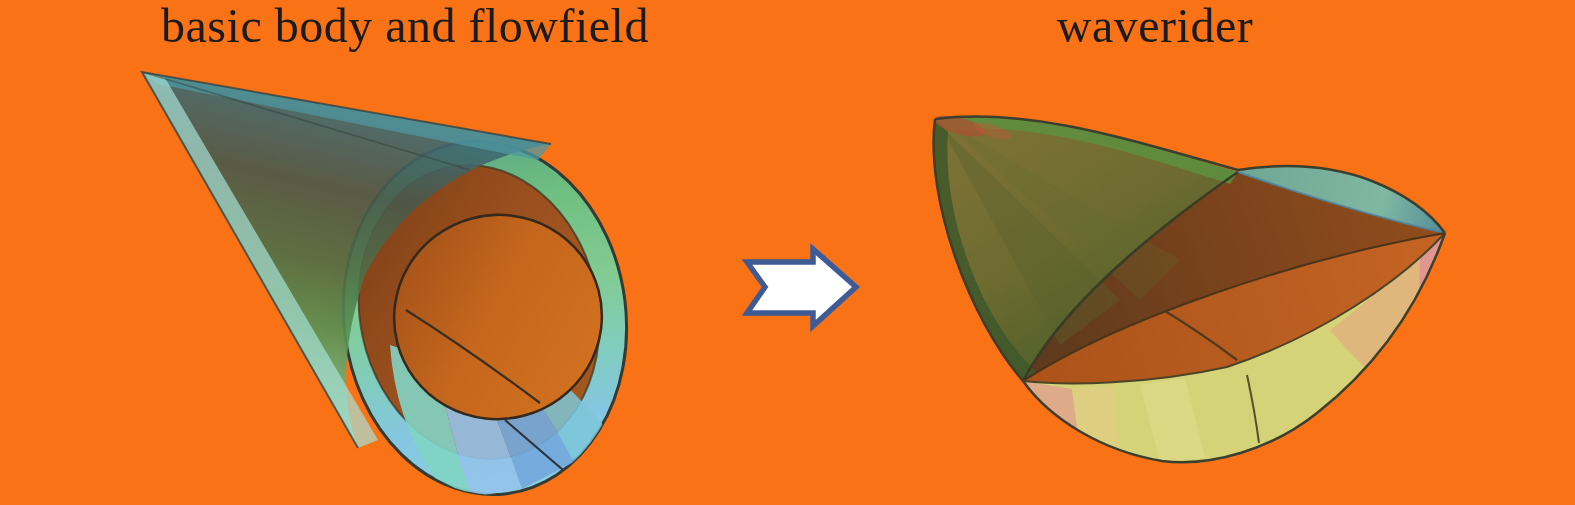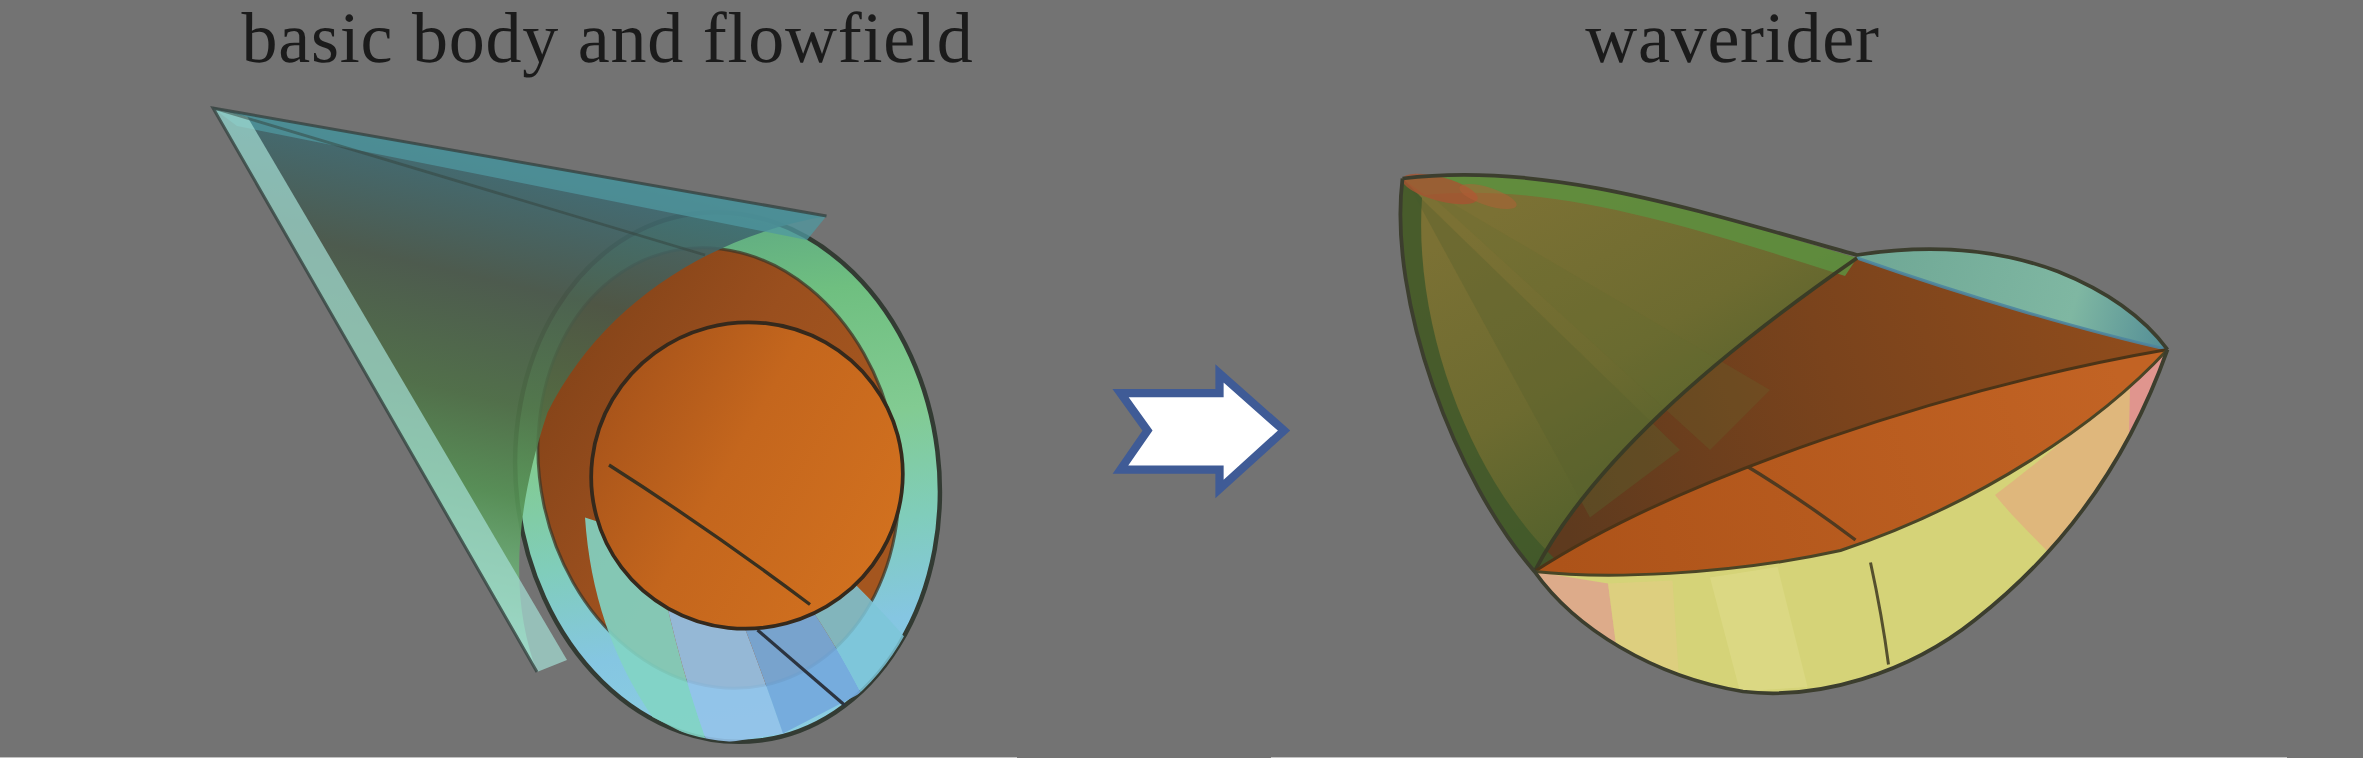--- a/index.html
+++ b/index.html
@@ -1,19 +1,19 @@
 <!DOCTYPE html>
 <html><head>
 <meta charset="utf-8">
 <style>
   html,body{margin:0;padding:0;background:#ffffff;}
   .canvas{
     position:relative;
     width:1575px;height:505px;
-    background:#737373;
+    background:#f97316;
     overflow:hidden;
     font-family:"Liberation Serif", serif;
   }
   .caption{
     position:absolute;
     top:-4px;
     font-size:48px;
     line-height:60px;
     color:#1b1b1b;
     text-align:center;

